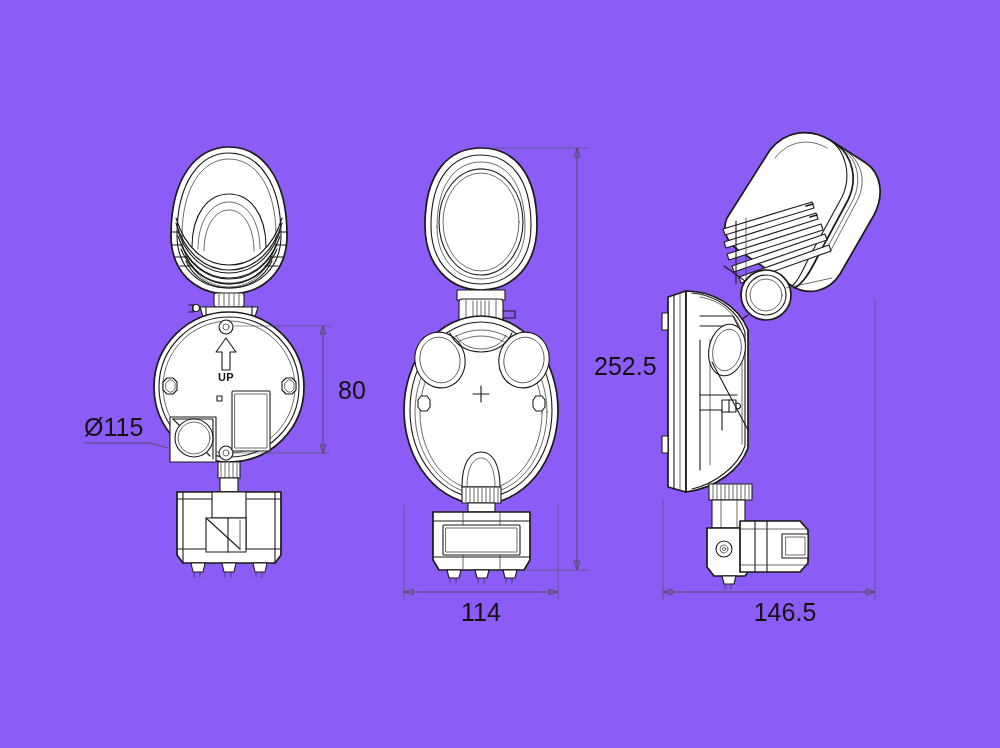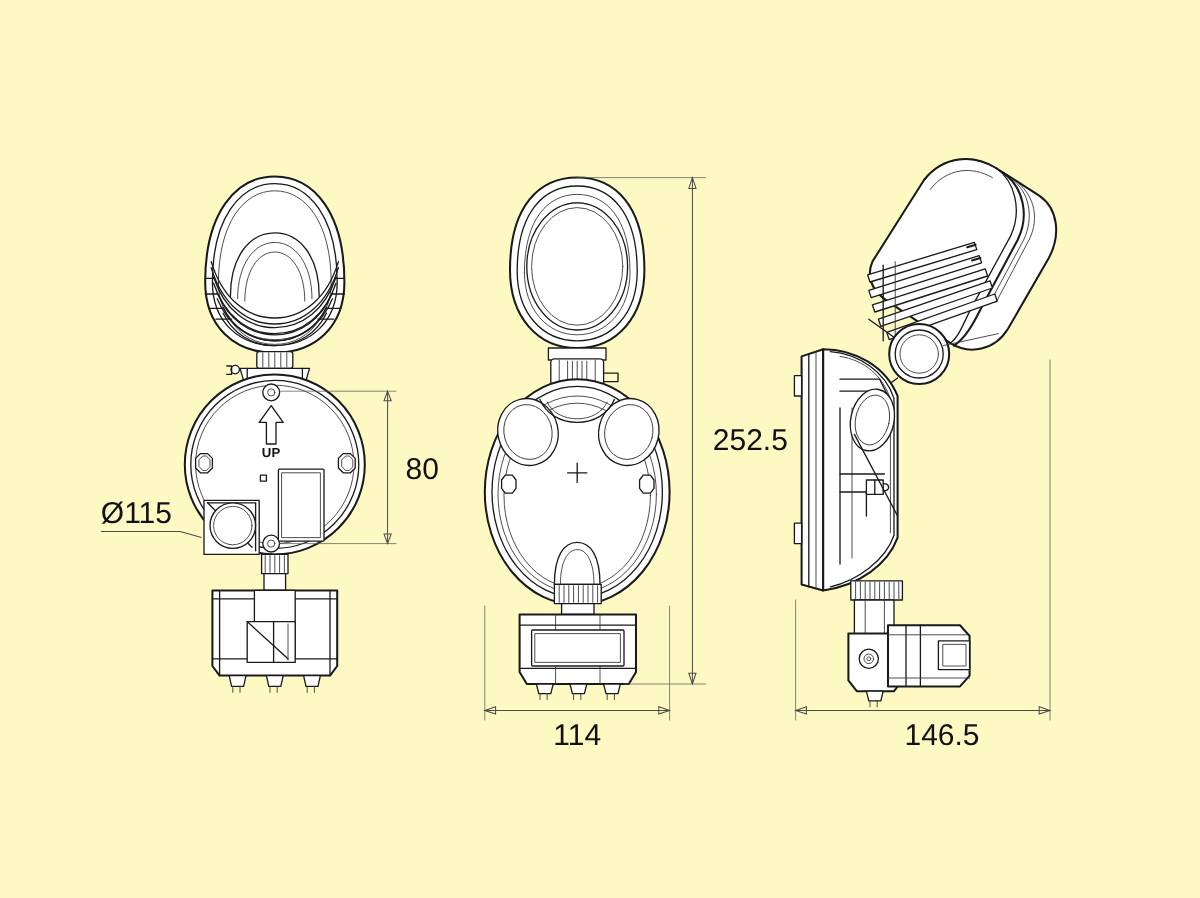--- a/index.html
+++ b/index.html
@@ -10,21 +10,21 @@
   body {
     width: 1000px;
     height: 748px;
     overflow: hidden;
     font-family: "Liberation Sans", sans-serif;
   }
   #sheet {
     position: relative;
     width: 1000px;
     height: 748px;
-    background: #fef9c3;
+    background: #8b5cf6;
   }
   svg#drawing {
     position: absolute;
     left: 0;
     top: 0;
     width: 1000px;
     height: 748px;
     display: block;
   }
   .ln      { fill: none; stroke: #1a1a1a; stroke-width: 1.1; stroke-linecap: round; stroke-linejoin: round; }

